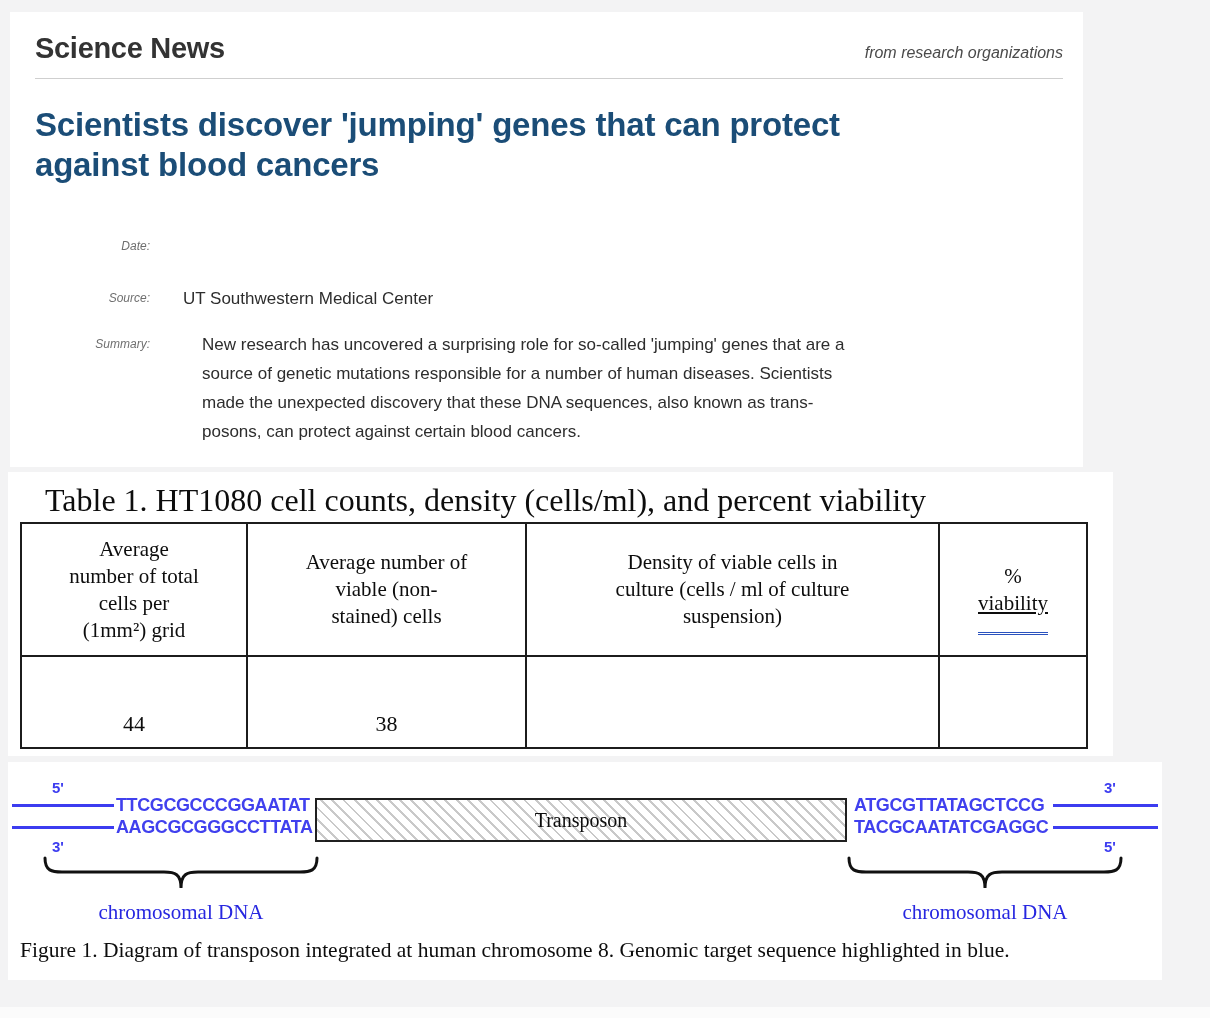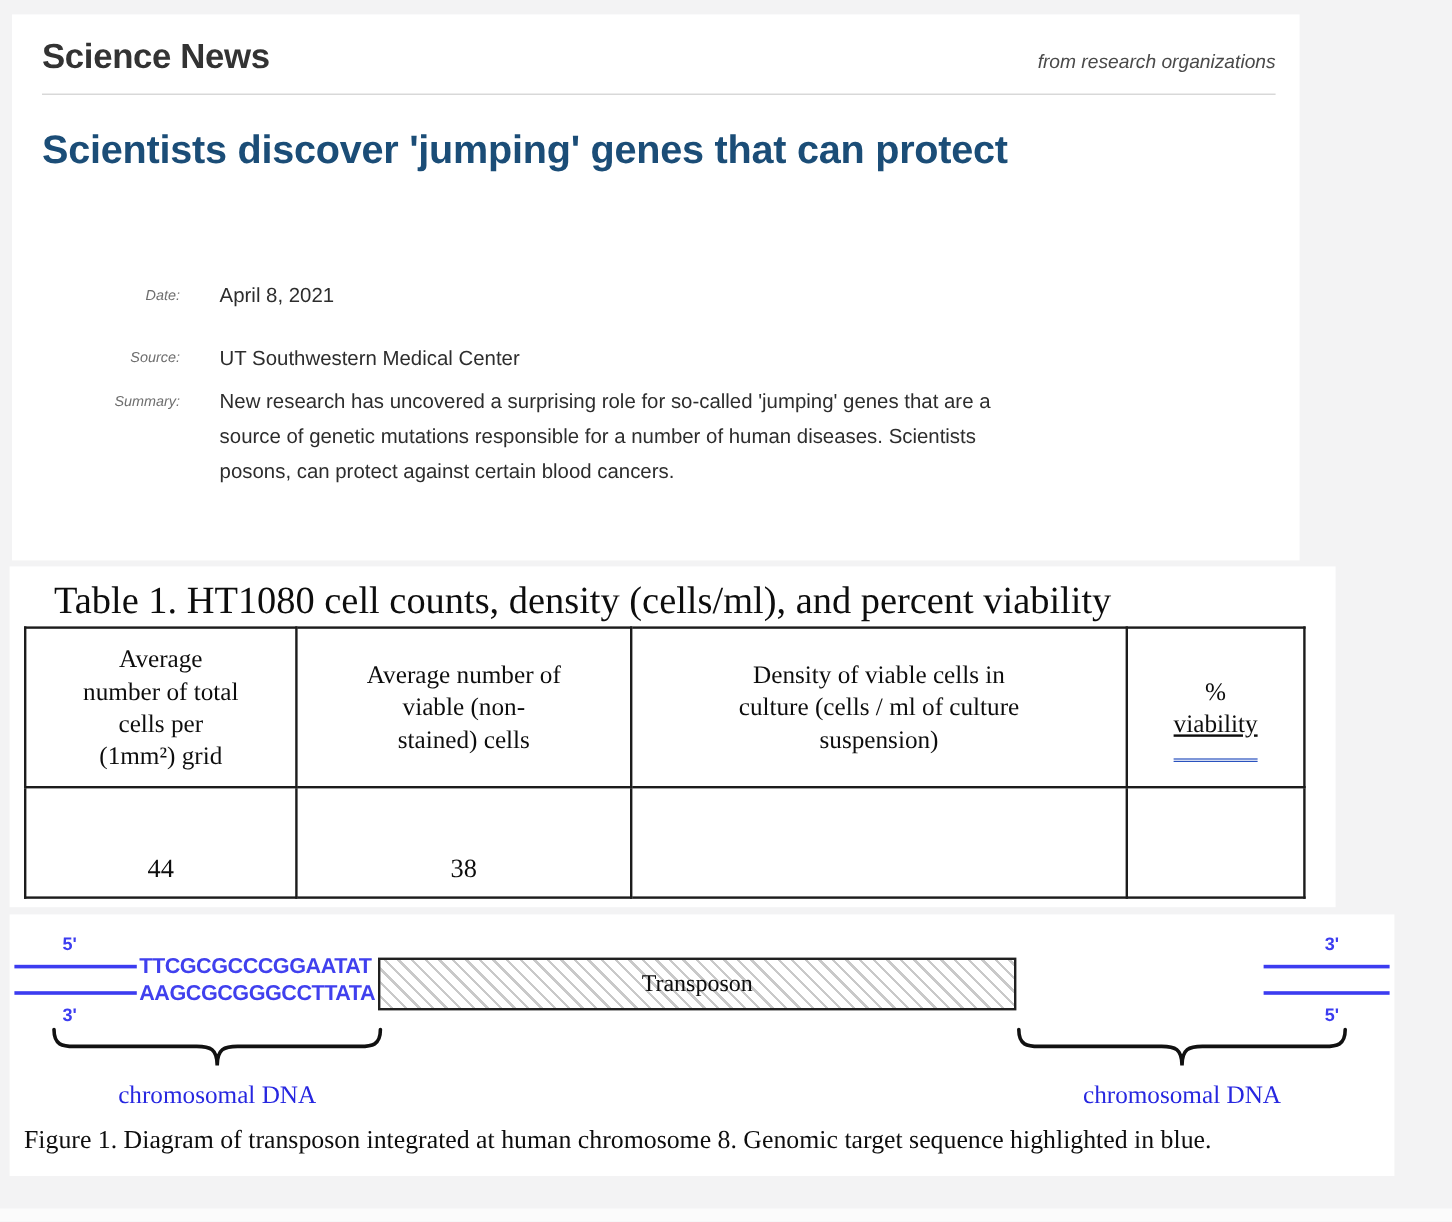--- a/index.html
+++ b/index.html
@@ -18,21 +18,21 @@
   .tagline{font-style:italic;font-size:16px;color:#4a4a4a;padding-bottom:3px;}
   .divider{position:absolute;left:25px;right:20px;top:66px;border-top:1px solid #cfcfcf;}
   .headline{position:absolute;left:25px;top:93px;width:1000px;
     font-size:33px;font-weight:bold;line-height:40px;color:var(--headline-navy,#1b4d77);letter-spacing:-0.2px;}
   .headline span{display:block;}
   .meta-row{position:absolute;left:0;display:flex;}
   .meta-label{width:140px;text-align:right;font-style:italic;font-size:12px;color:#6e6e6e;flex:0 0 auto;line-height:29px;}
   .meta-value{margin-left:33px;font-size:17px;color:#2d2d2d;line-height:29px;width:880px;}
   #meta-date{top:220px;}
   #meta-source{top:272px;}
-  #meta-summary{top:308px;}
+  #meta-summary{top:318px;gap:19px;}
   .summary-line{display:block;}
 
   
   #card-table{left:8px;top:472px;width:1105px;height:284px;}
   .table-title{position:absolute;left:37px;top:10px;font-family:Liberation Serif, serif;font-size:32px;color:#0d0d0d;white-space:nowrap;text-align:center;}
   table.data{position:absolute;left:12px;top:50px;border-collapse:collapse;table-layout:fixed;}
   table.data th,table.data td{border:2px solid #1c1c1c;font-family:"Liberation Serif",serif;color:#0d0d0d;}
   table.data th{font-weight:normal;font-size:21px;line-height:27px;text-align:center;vertical-align:middle;padding:2px 6px;height:127px;}
   table.data td{font-size:22px;text-align:center;vertical-align:bottom;padding:0 4px 10px 4px;height:80px;}
   th .hline{display:block;}
@@ -75,35 +75,36 @@
 <body>
 
 <div class="card" id="card-article">
   <div class="brand-row">
     <div class="brand">Science News</div>
     <div class="tagline">from research organizations</div>
   </div>
   <div class="divider"></div>
   <h1 class="headline" style="margin:0;">
     <span>Scientists discover 'jumping' genes that can protect</span>
+    <span>against blood cancers</span>
   </h1>
 
   <div class="meta-row" id="meta-date">
     <div class="meta-label">Date:</div>
-    <div class="meta-value">April 8, 2021</div>
   </div>
   <div class="meta-row" id="meta-source">
     <div class="meta-label">Source:</div>
     <div class="meta-value">UT Southwestern Medical Center</div>
   </div>
   <div class="meta-row" id="meta-summary">
     <div class="meta-label">Summary:</div>
     <div class="meta-value">
       <span class="summary-line">New research has uncovered a surprising role for so-called 'jumping' genes that are a</span>
       <span class="summary-line">source of genetic mutations responsible for a number of human diseases. Scientists</span>
+      <span class="summary-line">made the unexpected discovery that these DNA sequences, also known as trans-</span>
       <span class="summary-line">posons, can protect against certain blood cancers.</span>
     </div>
   </div>
 </div>
 
 <div class="card" id="card-table">
   <div class="table-title">Table 1. HT1080 cell counts, density (cells/ml), and percent viability</div>
   <table class="data">
     <colgroup>
       <col style="width:226px">
@@ -157,20 +158,24 @@
 
   <div class="seq-block" id="seq-left">
     <span>TTCGCGCCCGGAATAT</span>
     <span>AAGCGCGGGCCTTATA</span>
   </div>
 
   <div class="transposon-box">
     <span class="transposon-label">Transposon</span>
   </div>
 
+  <div class="seq-block" id="seq-right">
+    <span>ATGCGTTATAGCTCCG</span>
+    <span>TACGCAATATCGAGGC</span>
+  </div>
 
   <svg class="brace" id="brace-left" viewBox="0 0 278 38">
     <path d="M3,3 C3,16 10,17 20,17 L122,17 C133,17 139,19 139,33 C139,19 145,17 156,17 L258,17 C268,17 275,16 275,3" fill="none" stroke="#111" stroke-width="3" stroke-linecap="round"></path>
   </svg>
   <svg class="brace" id="brace-right" viewBox="0 0 278 38">
     <path d="M3,3 C3,16 10,17 20,17 L122,17 C133,17 139,19 139,33 C139,19 145,17 156,17 L258,17 C268,17 275,16 275,3" fill="none" stroke="#111" stroke-width="3" stroke-linecap="round"></path>
   </svg>
 
   <div class="brace-label" id="brace-label-left">chromosomal DNA</div>
   <div class="brace-label" id="brace-label-right">chromosomal DNA</div>

